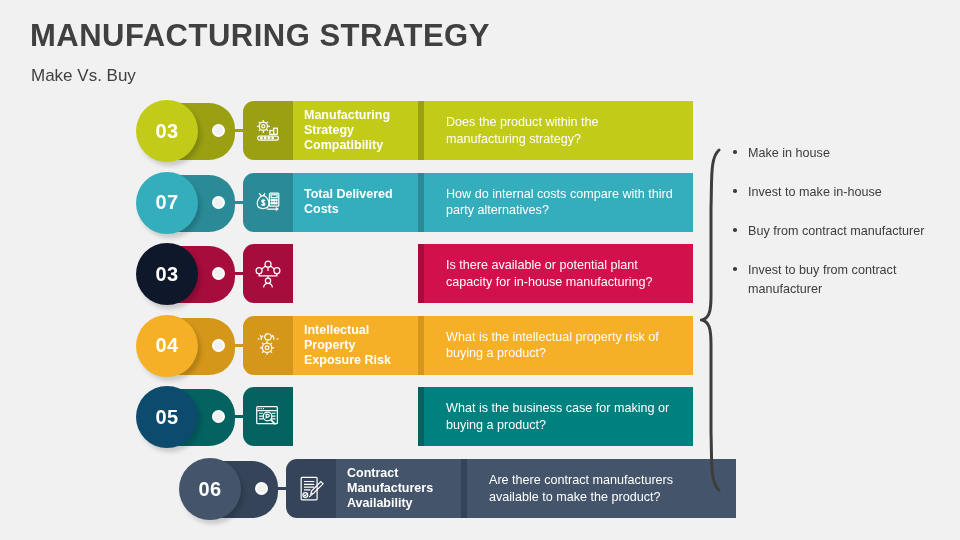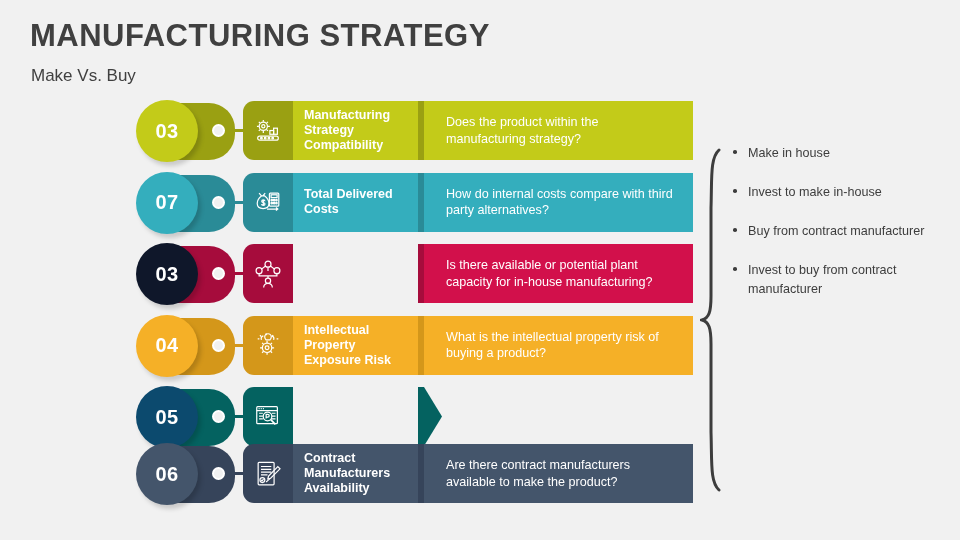--- a/index.html
+++ b/index.html
@@ -230,22 +230,25 @@
       <circle cx="11.1" cy="7.1" r="0.7" fill="#fff" stroke="none"></circle>
       <path d="M6.5 12h4M6.5 15h4M6.5 18h4M20 12h4M20 15h4M20 18h4"></path>
       <circle cx="15.5" cy="15.5" r="4.6"></circle>
       <path d="M14 17.5v-4.2h1.8c.9 0 1.5.6 1.5 1.4s-.6 1.4-1.5 1.4H14"></path>
       <path d="M18.9 18.9l5 5" stroke-width="1.8"></path>
     </svg>
         </div>
      <svg class="arrow" viewBox="0 0 24 59" preserveAspectRatio="none">
        <path d="M0 0 H6 L24 29.5 L6 59 H0 Z" fill="#046260"></path>
      </svg>
-      </div>
-      <div class="row" style="top: 444px; width: 700px;">
+     <div class="desc-panel" style="background:#00807e">
+       <span>What is the business case for making or buying a product?</span>
+     </div>
+      </div>
+      <div class="row" style="top: 459px; width: 700px; margin-left: 43px;">
         <div class="badge-plate" style="background:#36445a"></div>
      <div class="badge-shadow"></div>
      <div class="badge" style="background:#44556b">
        <span>06</span>
      </div>
      <div class="connector-line" style="background:#36445a"></div>
      <div class="connector-dot"></div>
      <div class="icon-tile" style="background:#36445a">
     <svg width="30" height="30" viewBox="0 0 32 32" fill="none" stroke="#fff" stroke-width="1.3">
       <rect x="5.5" y="3.5" width="17" height="24" rx="1"></rect>

